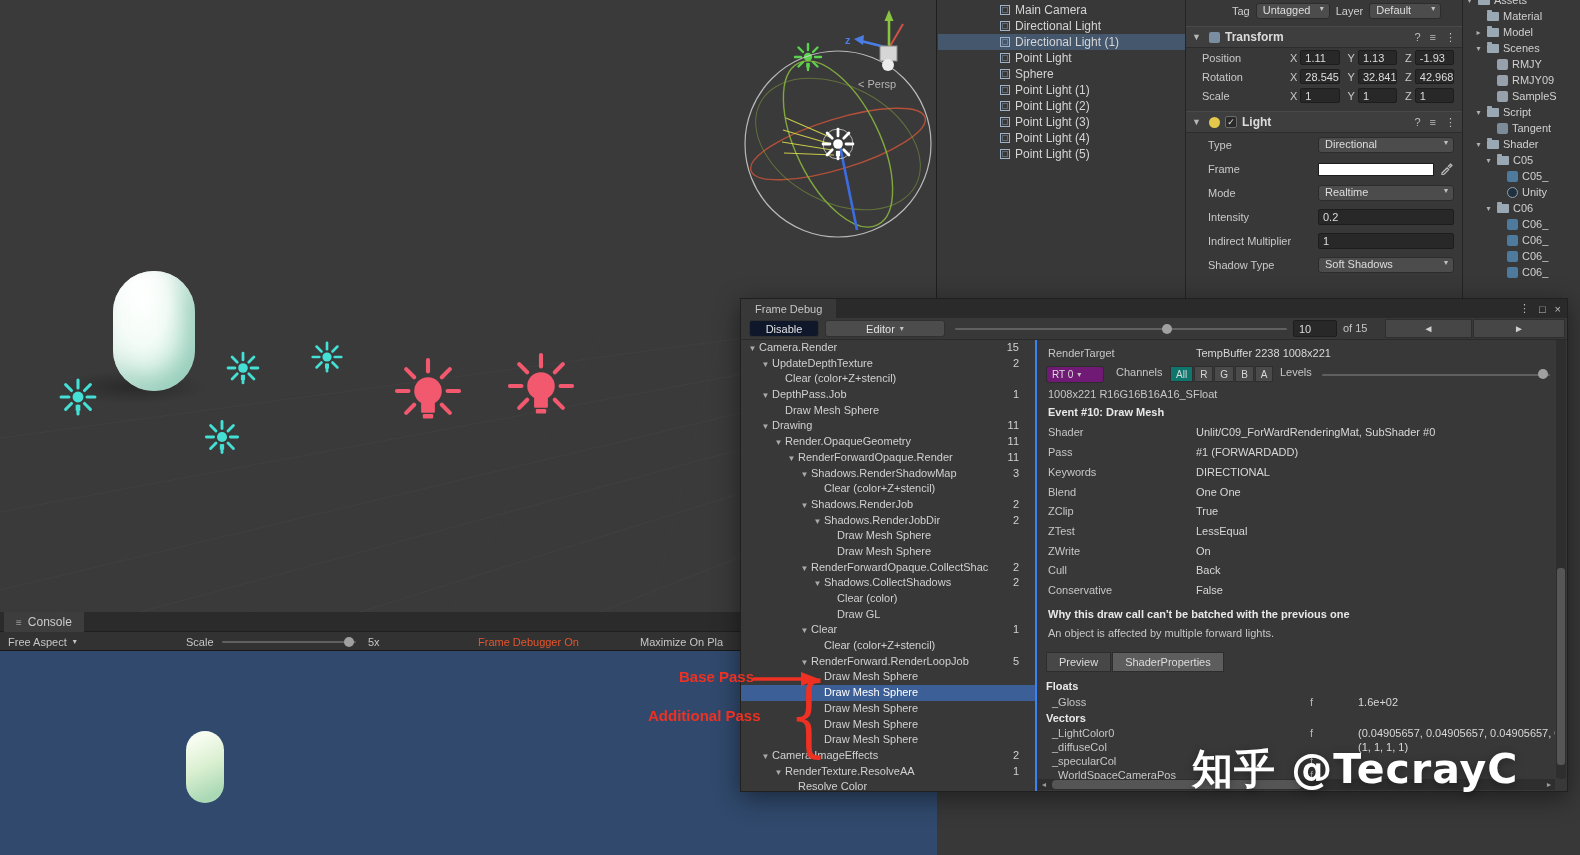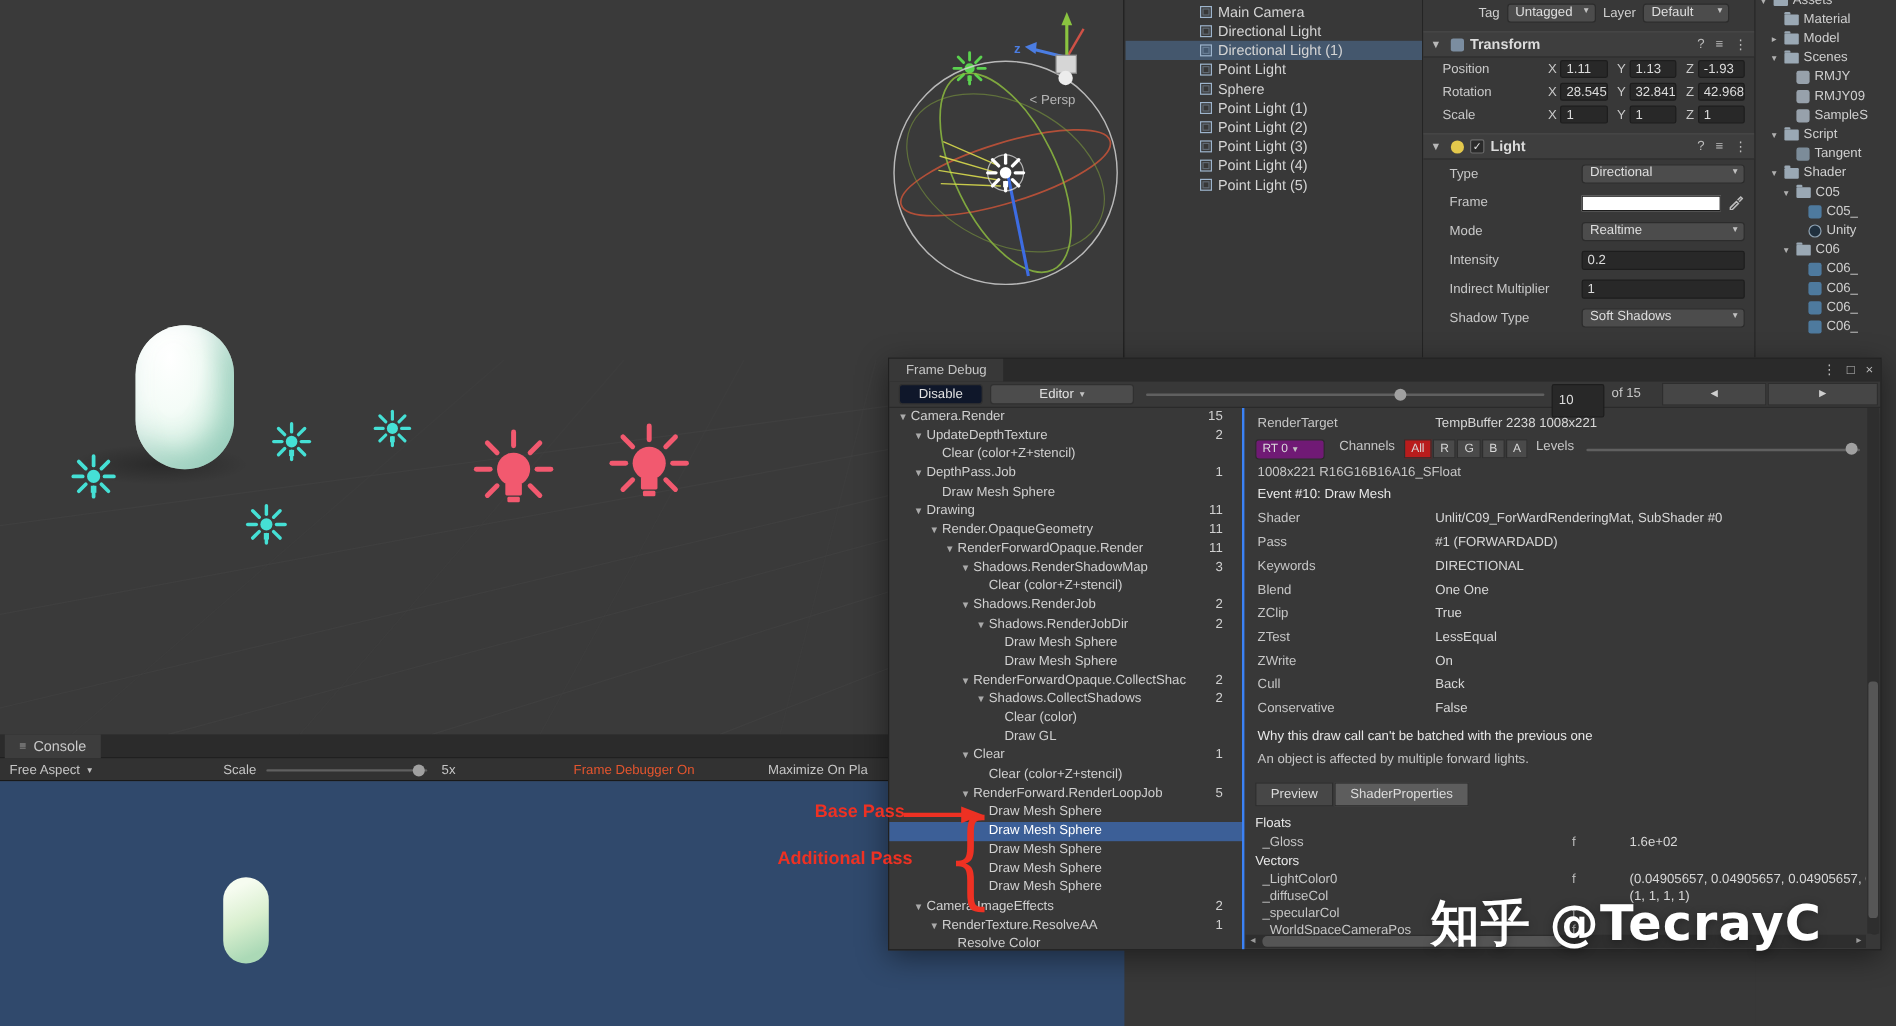--- a/index.html
+++ b/index.html
@@ -67,38 +67,38 @@
 .fi-circle{background:#20303e;border-radius:50%;border:1px solid #8fa2b2}
 
 #fd{position:absolute;left:740px;top:298px;width:828px;height:494px;background:#383838;border:1px solid #202020;box-shadow:0 6px 24px rgba(0,0,0,.45);z-index:30}
 #fd-title{position:absolute;left:0;top:0;right:0;height:19px;background:#2a2a2a}
 .fdtab{position:absolute;left:0;top:0;height:19px;padding:0 14px;background:#383838;color:#c6c6c6;font-size:11px;display:flex;align-items:center}
 .winicons{position:absolute;right:6px;top:0;height:19px;display:flex;align-items:center;gap:9px;color:#bdbdbd;font-size:11px}
 #fd-toolbar{position:absolute;left:0;top:19px;right:0;height:22px;border-bottom:1px solid #2a2a2a}
 .btn{background:#0f172a;border:1px solid #303030;border-radius:3px;height:17px;display:flex;align-items:center;justify-content:center;padding:0 10px;color:#e2e2e2;font-size:11px;gap:5px}
 #fd-disable{position:absolute;left:8px;top:2px;width:70px}
 #fd-editor{position:absolute;left:84px;top:2px;width:120px;background:#4c4c4c}
-#fd-field{position:absolute;left:552px;top:2px;width:44px;height:28px;background:#282828;border:1px solid #1d1d1d;border-radius:2px;color:#dcdcdc;font-size:11px;display:flex;align-items:center;padding:0 5px}
+#fd-field{position:absolute;left:552px;top:2px;width:44px;height:17px;background:#282828;border:1px solid #1d1d1d;border-radius:2px;color:#dcdcdc;font-size:11px;display:flex;align-items:center;padding:0 5px}
 #fd-of{position:absolute;left:602px;top:4px;font-size:11px;color:#c6c6c6}
 .navbtn{position:absolute;top:1px;height:19px;background:#464646;border:1px solid #2e2e2e;display:flex;align-items:center;justify-content:center;color:#cfcfcf;font-size:10px}
 #fd-tree{position:absolute;left:0;top:41px;width:296px;bottom:0;overflow:hidden;border-right:2px solid #3b82f6}
 .trow{height:15.7px;line-height:15.7px;position:relative;font-size:11px;color:#d0d0d0;white-space:nowrap}
 .trow.sel{background:#3c5f97;color:#ffffff}
 .fold{display:inline-block;width:13px;font-size:8px;color:#aaaaaa;text-align:center}
 .tcount{position:absolute;right:16px}
 .lv0{padding-left:5px}.lv1{padding-left:18px}.lv2{padding-left:31px}.lv3{padding-left:44px}.lv4{padding-left:57px}.lv5{padding-left:70px}.lv6{padding-left:83px}
 .tree-sb{position:absolute;right:1px;top:42px;width:8px;height:438px;background:#2e2e2e;border-radius:4px}
 .tree-sb .thumb{position:absolute;left:1px;right:1px;top:28%;height:32%;background:#565656;border-radius:3px}
 #fd-det{position:absolute;left:297px;top:41px;right:12px;bottom:0;overflow:hidden;font-size:11px}
 .kvrow{position:absolute;left:0;right:0;height:17px;display:block}
 .dl{position:absolute;left:10px;color:#c6c6c6;white-space:nowrap}
 .dv{position:absolute;left:158px;color:#d8d8d8;white-space:nowrap}
-.bold{font-weight:normal;color:#e8e8e8}
+.bold{font-weight:bold;color:#e8e8e8}
 .chbtn{height:16px;background:#4a4a4a;border:1px solid #2e2e2e;display:flex;align-items:center;justify-content:center;font-size:10px;color:#d8d8d8;padding:0 5px}
-.chbtn.act{background:#b91c1c}
+.chbtn.act{background:#0f766e}
 .rtdd{position:absolute;left:8px;top:0;width:58px;height:17px;background:#701a75;border:1px solid #2c2c2c;border-radius:3px;display:flex;align-items:center;gap:4px;padding:0 5px;font-size:10px;color:#dcdcdc}
 .tabbtn{height:20px;background:#474747;border:1px solid #2d2d2d;display:flex;align-items:center;justify-content:center;padding:0 12px;font-size:11px;color:#dcdcdc}
 .tabbtn.act{background:#5d5d5d}
 .fd-vsb{position:absolute;right:1px;top:41px;width:10px;bottom:13px;background:#2e2e2e}
 .fd-vsb .thumb{position:absolute;left:1px;right:1px;top:52%;height:45%;background:#565656;border-radius:3px}
 .sb-h{position:absolute;left:297px;right:12px;bottom:1px;height:11px;background:#2e2e2e;display:flex;align-items:center}
 .sb-arrow{width:12px;text-align:center;font-size:7px;color:#9a9a9a;flex:none}
 .sb-thumb-h{position:absolute;left:14px;top:1px;height:9px;width:250px;background:#555555;border-radius:4px}
 
 .anno{position:absolute;color:#ee3123;font-weight:bold;z-index:55;font-size:15px;white-space:nowrap}

